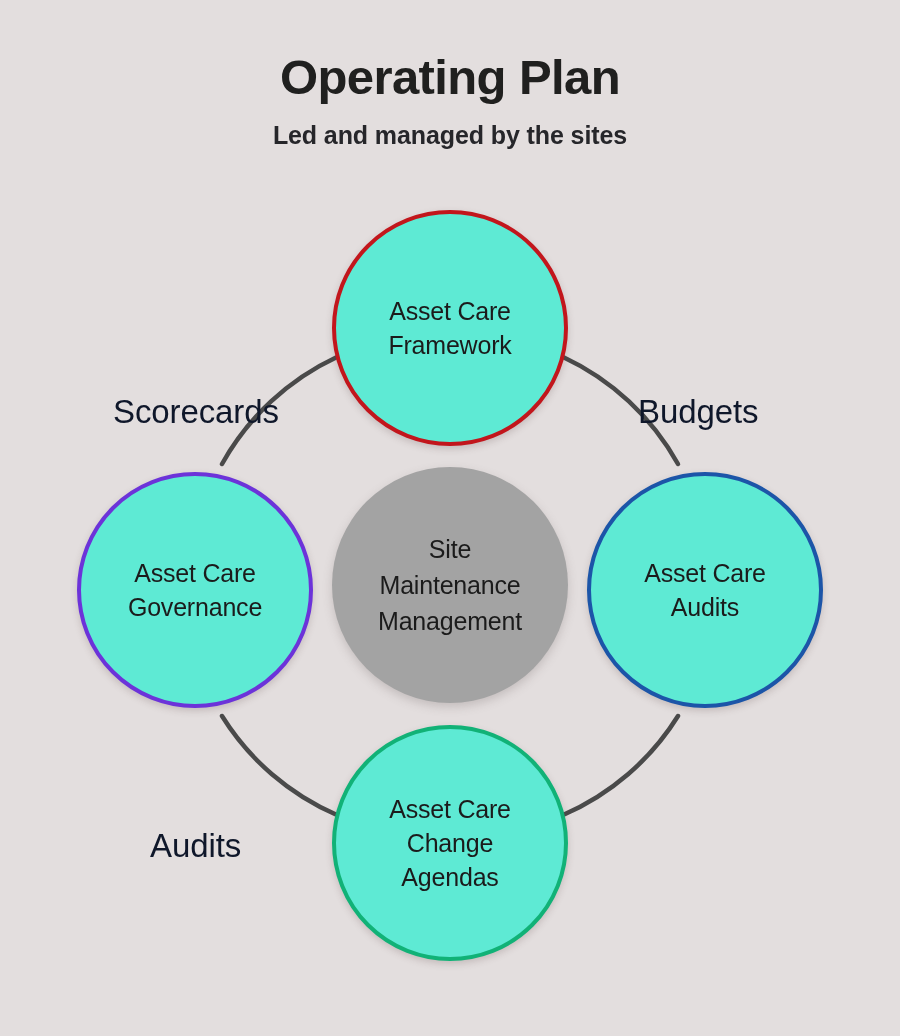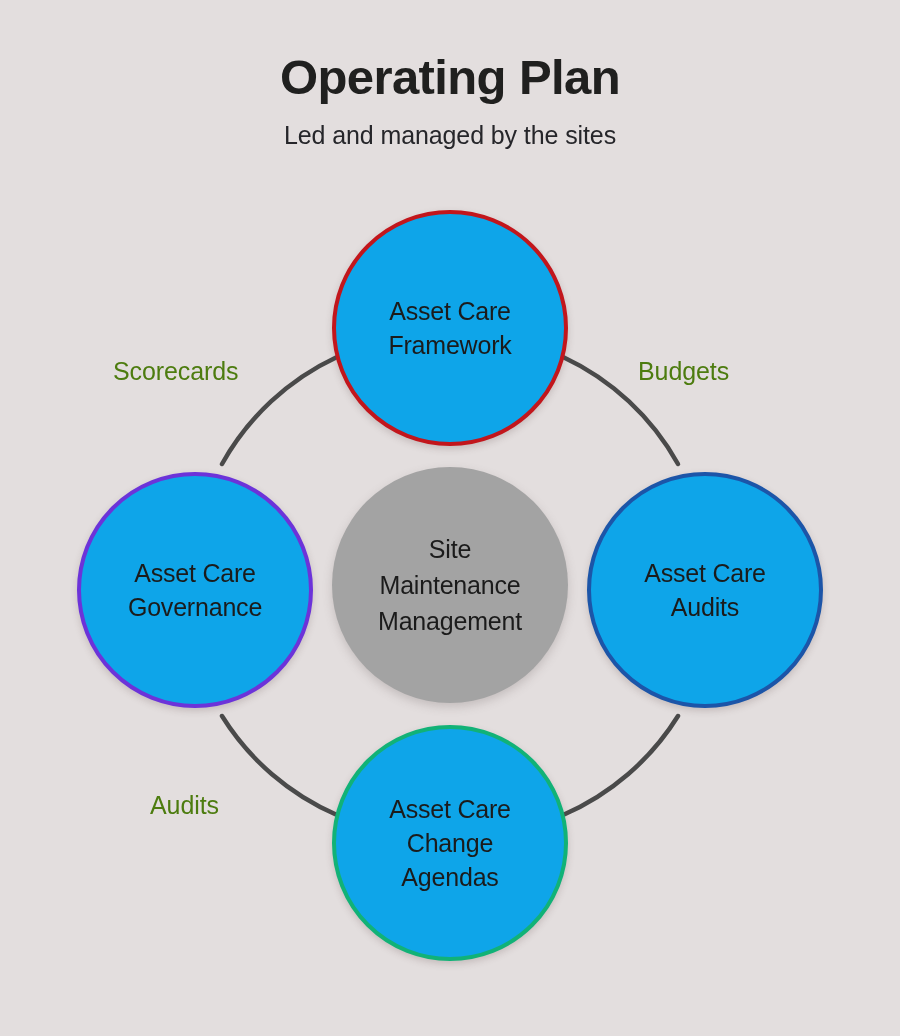--- a/index.html
+++ b/index.html
@@ -33,42 +33,42 @@
   .title {
     font-size: 49px;
     font-weight: bold;
     color: #20201f;
     letter-spacing: -0.6px;
     line-height: 1.05;
     margin: 0;
   }
   .subtitle {
     font-size: 25px;
-    font-weight: normal;
+    font-weight: bold;
     color: #26262a;
     margin: 0;
     padding-top: 18px;
     letter-spacing: -0.1px;
   }
 
   
   #arcs {
     position: absolute;
     top: 0;
     left: 0;
     width: 900px;
     height: 1036px;
     z-index: 1;
   }
 
   
   .node {
     position: absolute;
     border-radius: 50%;
-    background: #0ea5e9;
+    background: #5eead4;
     display: flex;
     align-items: center;
     justify-content: center;
     text-align: center;
     box-sizing: border-box;
     z-index: 3;
   }
   .node-label {
     font-size: 25px;
     line-height: 34px;
@@ -121,25 +121,26 @@
     z-index: 4;
   }
   .node-center .node-label {
     font-size: 25px;
     line-height: 36px;
   }
 
   
   .conn-label {
     position: absolute;
-    font-size: 25px;
-    color: #4d7c0f;
+    font-size: 33px;
+    color: #0f172a;
     letter-spacing: -0.1px;
     white-space: nowrap;
     z-index: 5;
+    margin-top: 36px;
   }
   .label-scorecards { left: 113px; top: 357px; }
   .label-budgets    { left: 638px; top: 357px; }
   .label-reviews    { left: 150px; top: 791px; }
   .label-dashboards { left: 641px; top: 791px; }
 </style>
 </head>
 <body>
 
 <div id="canvas">

